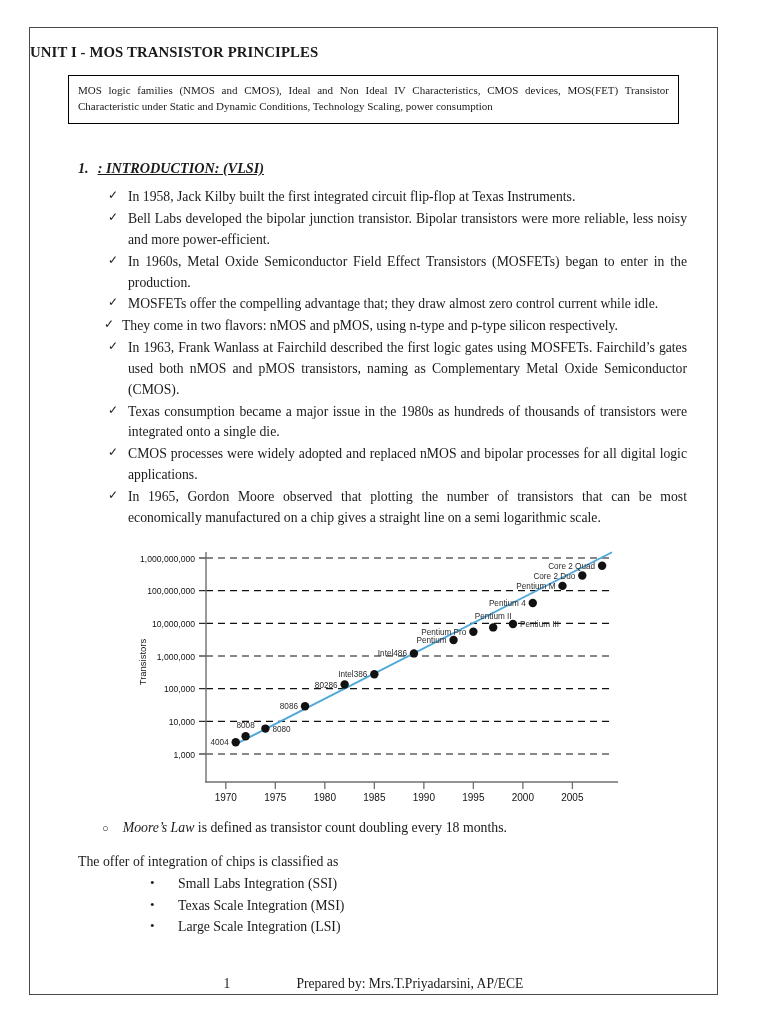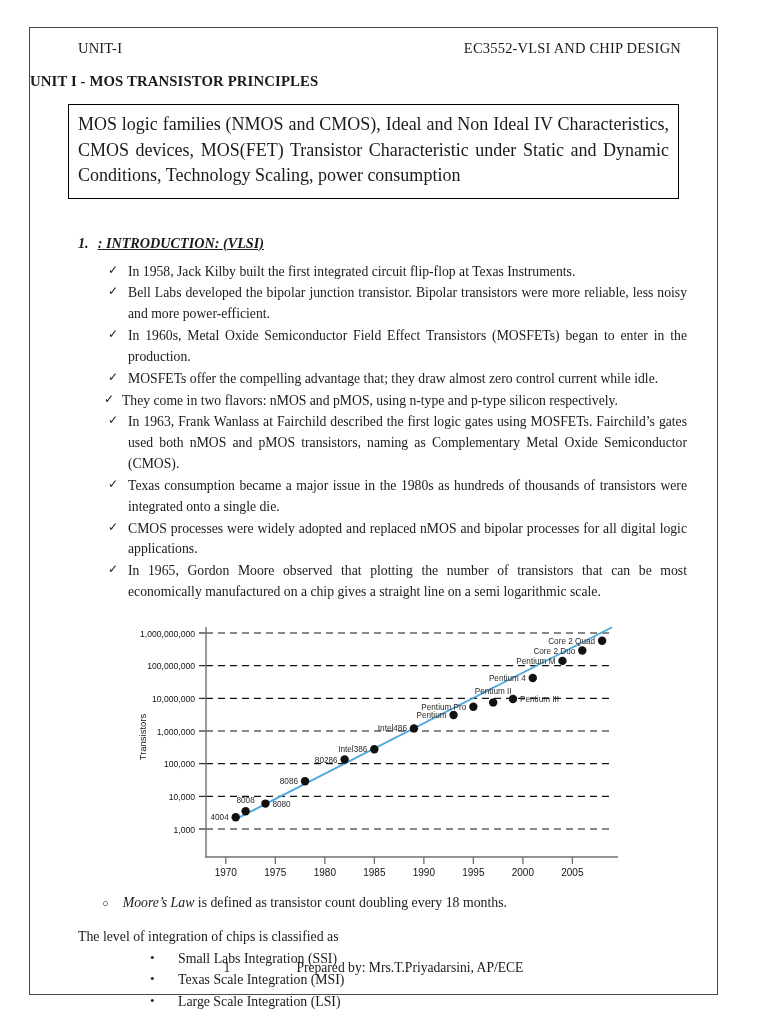--- a/index.html
+++ b/index.html
@@ -48,21 +48,21 @@
     font-size: 14.8px;
     margin-top: 16px;
     letter-spacing: 0.1px;
   }
 
   
   .syllabus-box {
     margin: 14px 38px 0 38px;
     border: 1.6px solid #000;
     padding: 7px 9px 9px 9px;
-    font-size: 18px;
+    font-size: 11px;
     line-height: 1.42;
     text-align: justify;
     text-justify: inter-word;
   }
 
   
   .section-heading {
     margin: 36px 0 0 48px;
     font-size: 14.2px;
     font-weight: bold;
@@ -154,24 +154,20 @@
     gap: 66px;
     font-size: 13.6px;
   }
 </style>
 </head>
 <body>
 
 <div class="page">
  <div class="page-inner">
 
-  <div class="doc-header">
-    <span class="unit">UNIT-I</span>
-    <span class="course">EC3552-VLSI AND CHIP DESIGN</span>
-  </div>
 
   <div class="doc-title">UNIT I - MOS TRANSISTOR PRINCIPLES</div>
 
   <div class="syllabus-box">MOS logic families (NMOS and CMOS), Ideal and Non Ideal IV Characteristics, CMOS devices, MOS(FET) Transistor Characteristic under Static and Dynamic Conditions, Technology Scaling, power consumption</div>
 
   <div class="section-heading">
     <span class="num">1.</span>
     <span class="txt">: INTRODUCTION: (VLSI)</span>
   </div>
 
@@ -262,21 +258,21 @@
           <circle cx="478.0975609756097" cy="23.67918250143694" r="4.2" fill="#111111"></circle>
           <text x="471.0975609756097" y="26.67918250143694" text-anchor="end" font-family="&quot;Liberation Sans&quot;, sans-serif" font-size="8.2" fill="#2b2b2b">Core 2 Quad</text>
         </svg>
   </div>
 
   <div class="moore-def">
     <span class="circ">○</span>
     <span class="body"><em>Moore’s Law</em><span> is defined as transistor count doubling every 18 months.</span></span>
   </div>
 
-  <div class="integration-line">The level of integration of chips is classified as</div>
+  <div class="integration-line">The offer of integration of chips is classified as</div>
 
   <ul class="dot-list">
     <li><span class="dot">•</span><span>Small Labs Integration (SSI)</span></li>
     <li><span class="dot">•</span><span>Texas Scale Integration (MSI)</span></li>
     <li><span class="dot">•</span><span>Large Scale Integration (LSI)</span></li>
   </ul>
 
   <div class="doc-footer">
     <span>1</span>
     <span>Prepared by: Mrs.T.Priyadarsini, AP/ECE</span>

